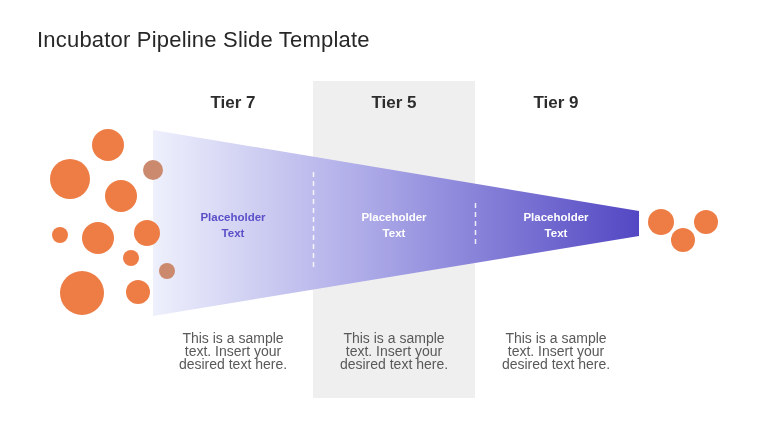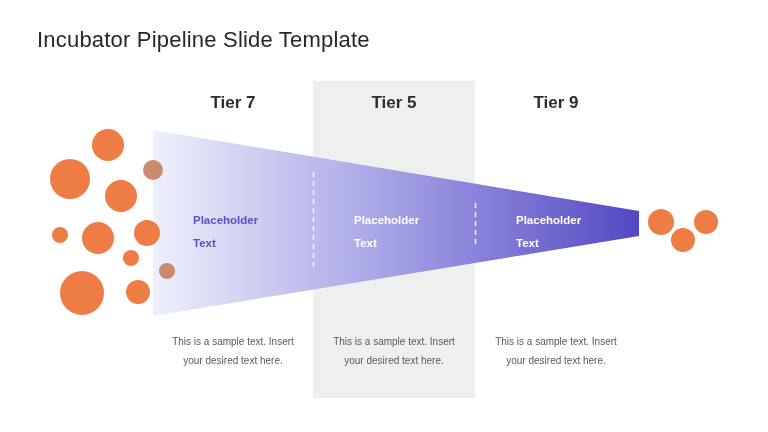--- a/index.html
+++ b/index.html
@@ -19,29 +19,29 @@
   .tier-label{
     position:absolute;top:93px;height:20px;
     font-size:17px;font-weight:700;color:#2d2d2d;text-align:center;
   }
   .tier-label.t1{left:153px;width:160px;}
   .tier-label.t2{left:313px;width:162px;}
   .tier-label.t3{left:475px;width:162px;}
   .funnel-svg{position:absolute;left:0;top:0;}
   .placeholder-label{
     position:absolute;top:209px;
-    font-size:11.5px;font-weight:700;line-height:23px;
+    font-size:11.5px;font-weight:700;line-height:16px;text-align:center;
   }
   .placeholder-label .wrap{display:block;width:80px;margin:0 auto;}
   .placeholder-label.t1{left:153px;width:160px;color:#5b50c8;}
   .placeholder-label.t2{left:313px;width:162px;color:#ffffff;}
   .placeholder-label.t3{left:475px;width:162px;color:#ffffff;}
   .sample-text{
     position:absolute;top:332px;
-    font-size:10px;line-height:19px;color:#595959;text-align:center;
+    font-size:14px;line-height:13px;color:#595959;text-align:center;
   }
   .sample-text .wrap{display:block;width:130px;margin:0 auto;}
   .sample-text.t1{left:153px;width:160px;}
   .sample-text.t2{left:313px;width:162px;}
   .sample-text.t3{left:475px;width:162px;}
 </style>
 </head>
 <body>
 
 <div class="slide-title">Incubator Pipeline Slide Template</div>

